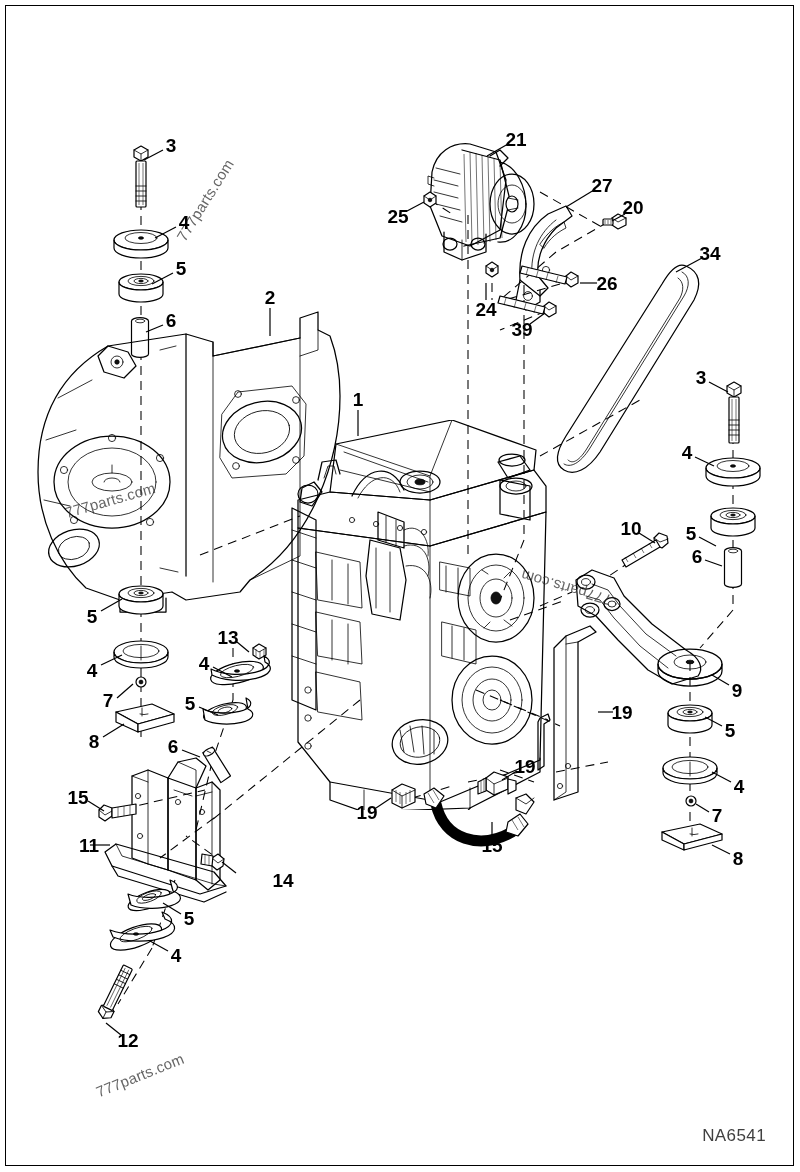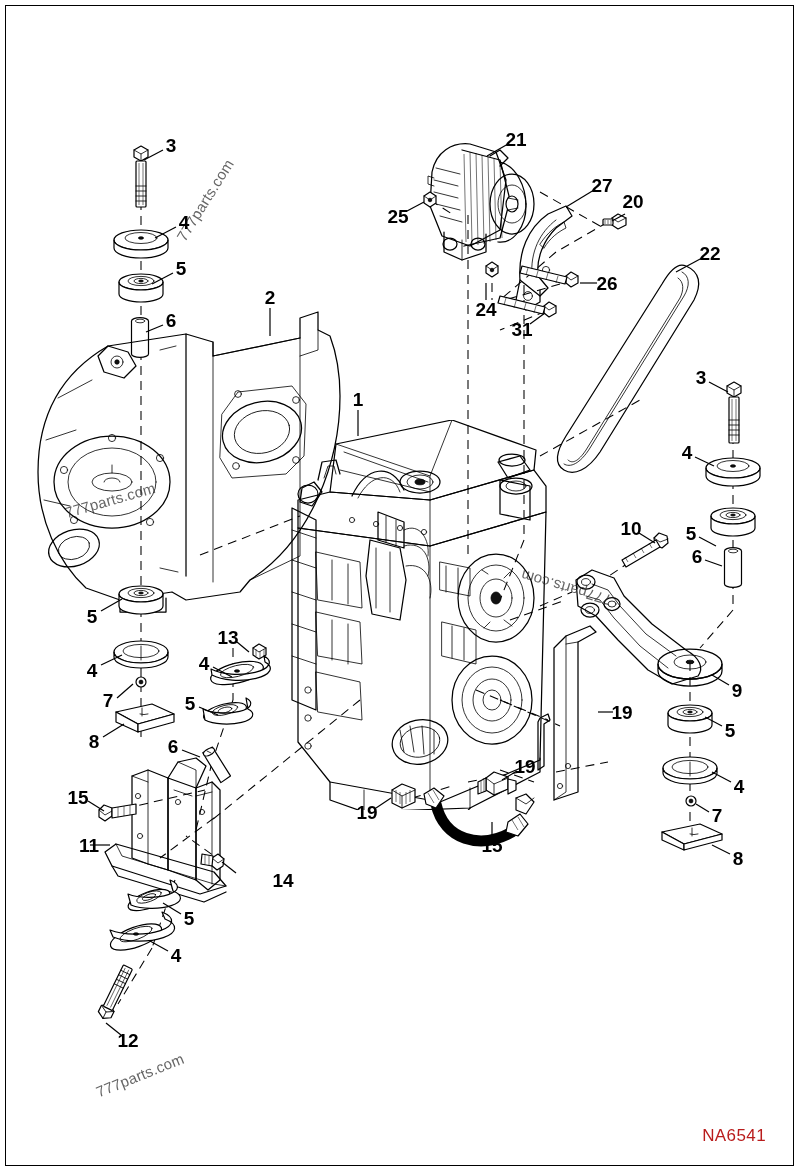--- a/index.html
+++ b/index.html
@@ -36,21 +36,21 @@
     letter-spacing:0px;
     white-space:nowrap;
     transform:translate(-50%,-50%);
   }
   
   .docnum{
     position:absolute;
     right:34px;bottom:26px;
     font-family:"Liberation Sans", sans-serif;
     font-size:17px;
-    color:#b91c1c;
+    color:#404040;
     letter-spacing:.4px;
   }
   
   .wm{
     position:absolute;
     font-family:"Liberation Sans", sans-serif;
     font-size:15px;
     color:#2a2a2a;
     opacity:.72;
     white-space:nowrap;
@@ -676,25 +676,25 @@
       <div class="callout" style="left: 173px; top: 746px;">6</div>
       <div class="callout" style="left: 78px; top: 797px;">15</div>
       <div class="callout" style="left: 78px; top: 845px; margin-left: 11px;">11</div>
       <div class="callout" style="left: 242px; top: 880px; margin-left: 41px;">14</div>
       <div class="callout" style="left: 189px; top: 918px;">5</div>
       <div class="callout" style="left: 176px; top: 955px;">4</div>
       <div class="callout" style="left: 128px; top: 1040px;">12</div>
       <div class="callout" style="left: 516px; top: 139px;">21</div>
       <div class="callout" style="left: 398px; top: 216px;">25</div>
       <div class="callout" style="left: 602px; top: 185px;">27</div>
-      <div class="callout" style="left: 633px; top: 201px;">20</div>
+      <div class="callout" style="left: 633px; top: 207px;">20</div>
       <div class="callout" style="left: 607px; top: 283px;">26</div>
       <div class="callout" style="left: 486px; top: 309px;">24</div>
-      <div class="callout" style="left: 522px; top: 329px;">31</div>
-      <div class="callout" style="left: 710px; top: 253px;">22</div>
+      <div class="callout" style="left: 522px; top: 329px;">39</div>
+      <div class="callout" style="left: 710px; top: 253px;">34</div>
       <div class="callout" style="left: 701px; top: 377px;">3</div>
       <div class="callout" style="left: 687px; top: 452px;">4</div>
       <div class="callout" style="left: 691px; top: 533px;">5</div>
       <div class="callout" style="left: 697px; top: 556px;">6</div>
       <div class="callout" style="left: 631px; top: 528px;">10</div>
       <div class="callout" style="left: 737px; top: 690px;">9</div>
       <div class="callout" style="left: 730px; top: 730px;">5</div>
       <div class="callout" style="left: 739px; top: 786px;">4</div>
       <div class="callout" style="left: 717px; top: 815px;">7</div>
       <div class="callout" style="left: 738px; top: 858px;">8</div>

